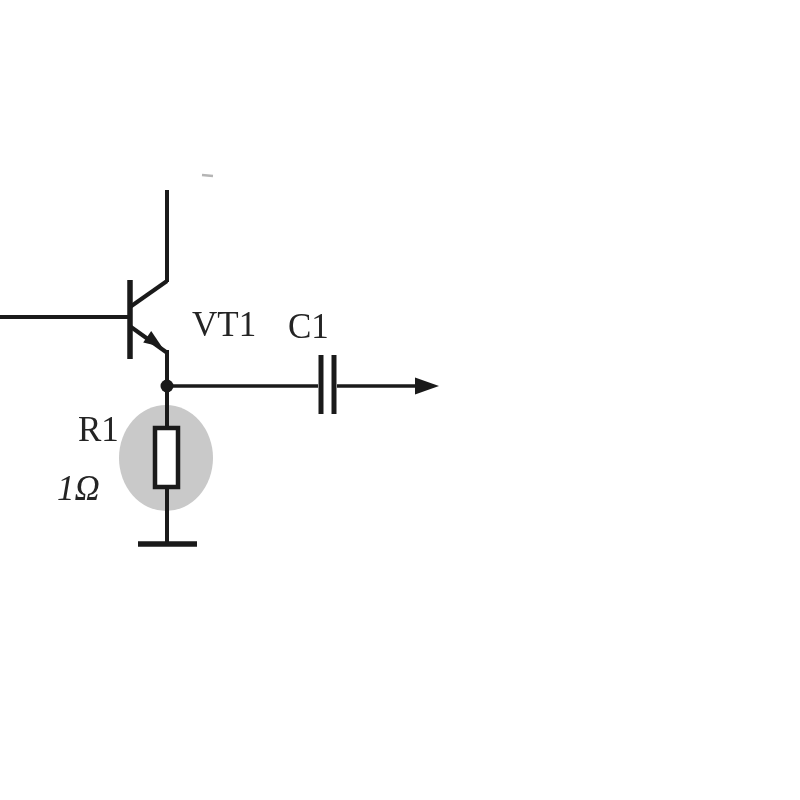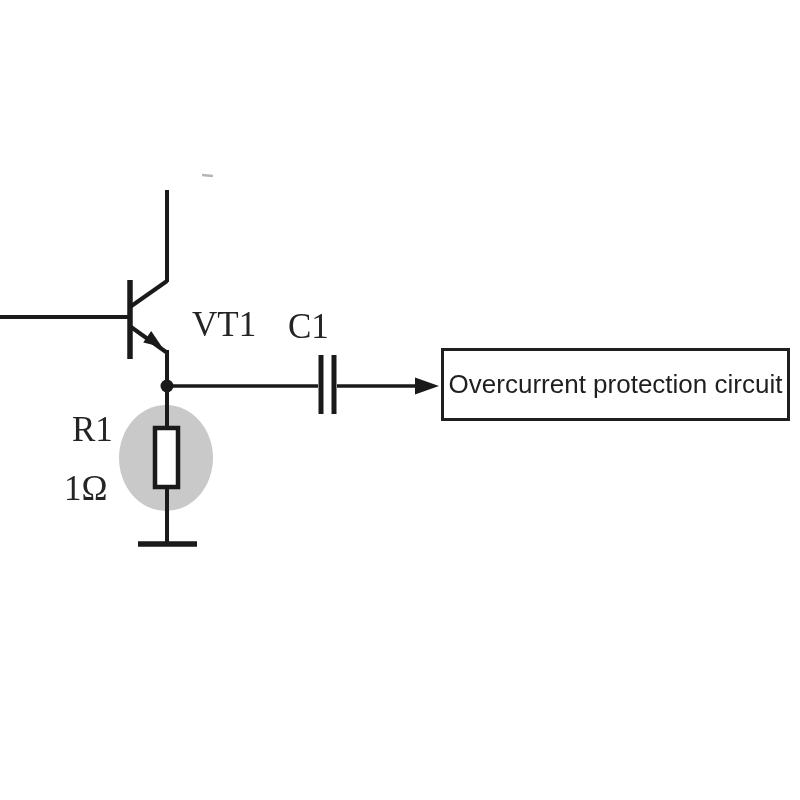--- a/index.html
+++ b/index.html
@@ -83,21 +83,18 @@
 
     <line class="w" x1="167" y1="487" x2="167" y2="544" stroke-width="4"></line>
 
     <line class="w" x1="138" y1="544" x2="197" y2="544" stroke-width="5.5"></line>
   </svg>
 
   <div class="label" style="left:192px;top:307px;">VT1</div>
 
   <div class="label" style="left:288px;top:309px;">C1</div>
 
-  <div class="label" style="left:72px;top:412px;">R1</div>
+  <div class="label" style="left:78px;top:412px;">R1</div>
 
-  <div class="label" style="left:64px;top:471px;">1Ω</div>
+  <div class="label" style="left:57px;top:471px;font-style:italic;">1Ω</div>
 
-  <div class="dest-box">
-    <span>Overcurrent protection circuit</span>
-  </div>
 
 </div>
 
 </body></html>

